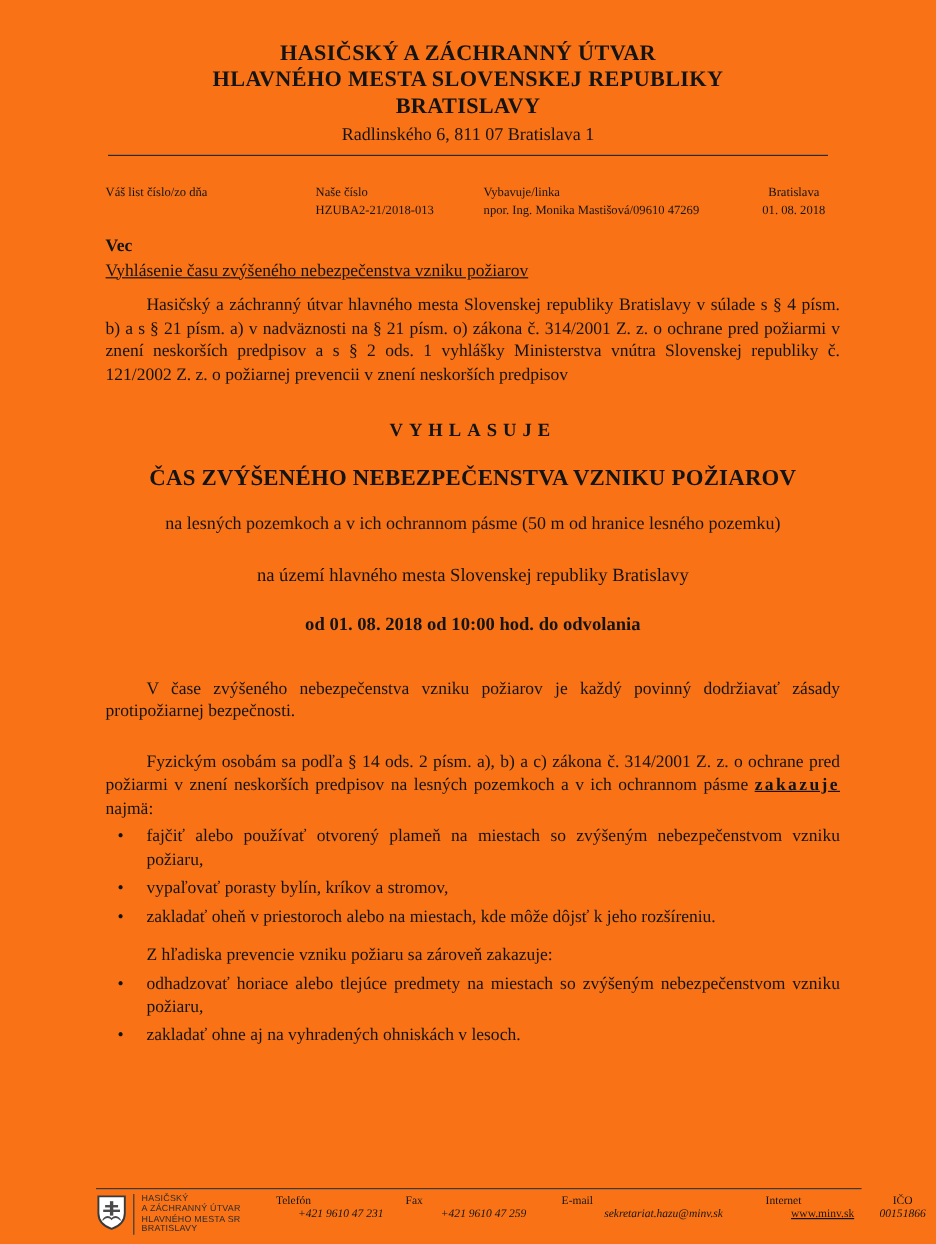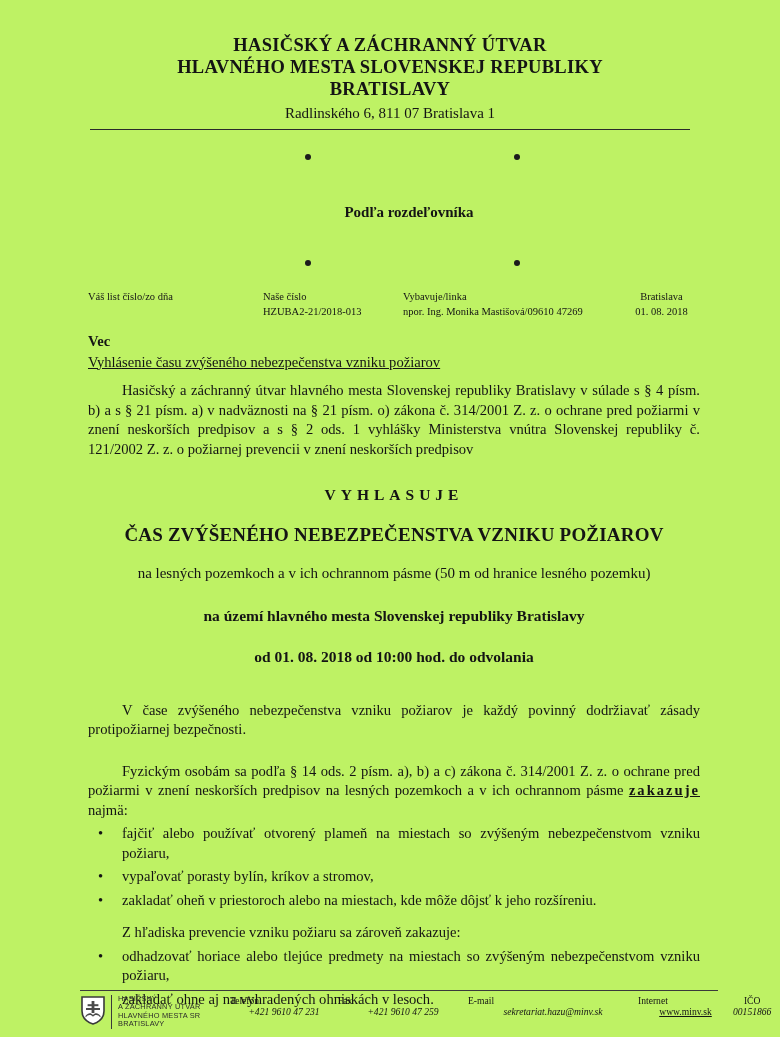--- a/index.html
+++ b/index.html
@@ -5,21 +5,21 @@
 <style>
   html, body {
     margin: 0;
     padding: 0;
     background: #8a8a8a;
   }
   .page {
     position: relative;
     width: 780px;
     height: 1037px;
-    background: #bef264;
+    background: #f97316;
     margin: 0 auto;
     overflow: hidden;
     font-family: "Liberation Serif", "DejaVu Serif", serif;
     color: #141414;
     box-sizing: border-box;
   }
 
   
   .letterhead {
     padding-top: 34px;
@@ -124,21 +124,21 @@
     margin-top: 20px;
     letter-spacing: 0.2px;
   }
   .decl-sub {
     text-align: center;
     font-size: 15px;
     margin-top: 20px;
   }
   .decl-terr {
     text-align: center;
-    font-weight: bold;
+    font-weight: normal;
     font-size: 15.5px;
     margin-top: 22px;
   }
   .decl-date {
     text-align: center;
     font-weight: bold;
     font-size: 15.5px;
     margin-top: 22px;
   }
 
@@ -220,27 +220,20 @@
 <div class="page">
 
   <div class="letterhead">
     <div class="org-line">HASIČSKÝ A ZÁCHRANNÝ ÚTVAR</div>
     <div class="org-line">HLAVNÉHO MESTA SLOVENSKEJ REPUBLIKY</div>
     <div class="org-line">BRATISLAVY</div>
     <div class="address-line">Radlinského 6,  811 07 Bratislava 1</div>
   </div>
   <div class="rule"></div>
 
-  <div class="addr-field">
-    <span class="dot tl"></span>
-    <span class="dot tr"></span>
-    <span class="dot bl"></span>
-    <span class="dot br"></span>
-    <div class="recipient">Podľa rozdeľovníka</div>
-  </div>
 
   <div class="refrow">
     <div class="refcol c1">
       <div class="rlabel">Váš list číslo/zo dňa</div>
       <div class="rvalue"></div>
     </div>
     <div class="refcol c2">
       <div class="rlabel">Naše číslo</div>
       <div class="rvalue">HZUBA2-21/2018-013</div>
     </div>

